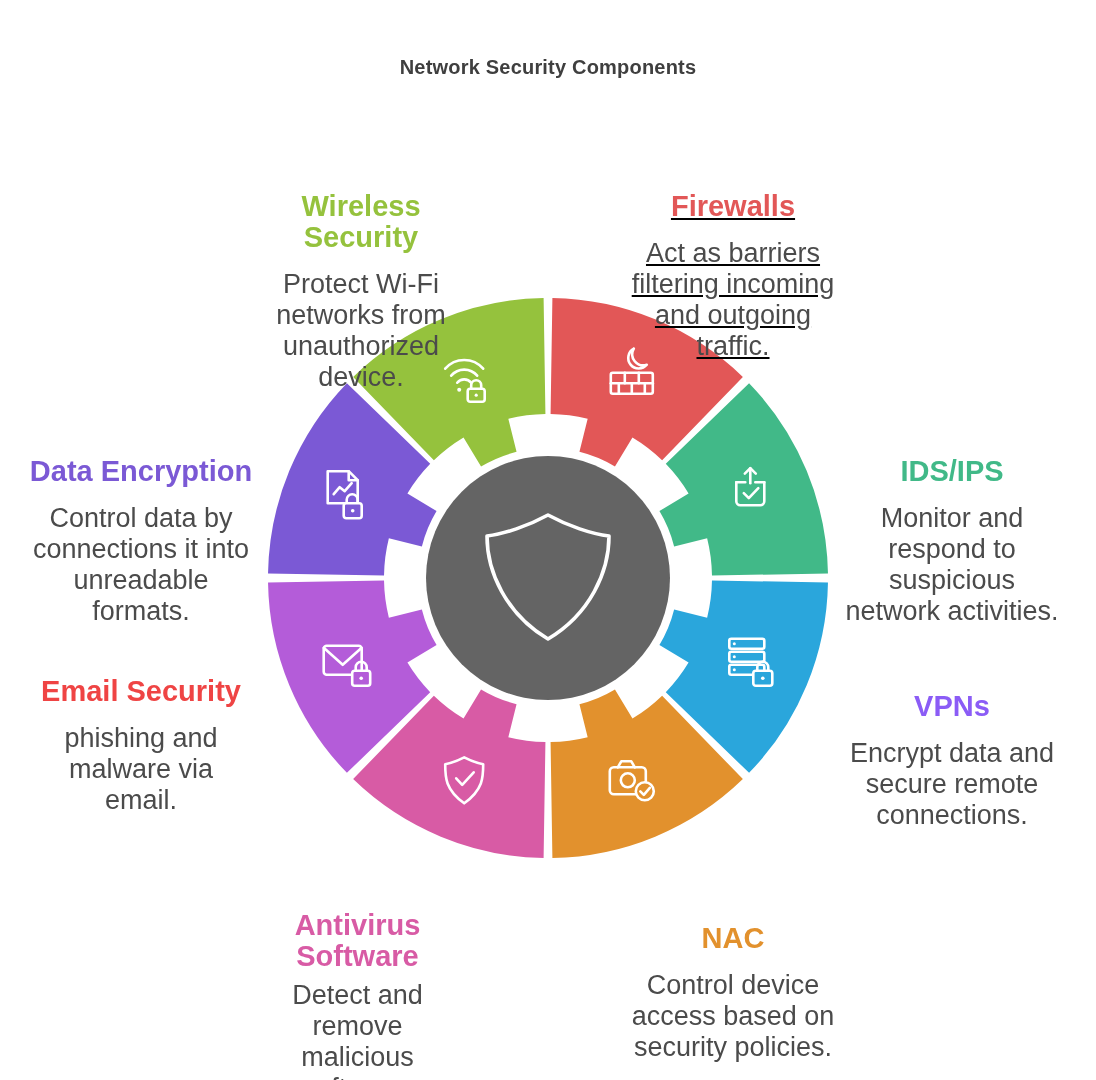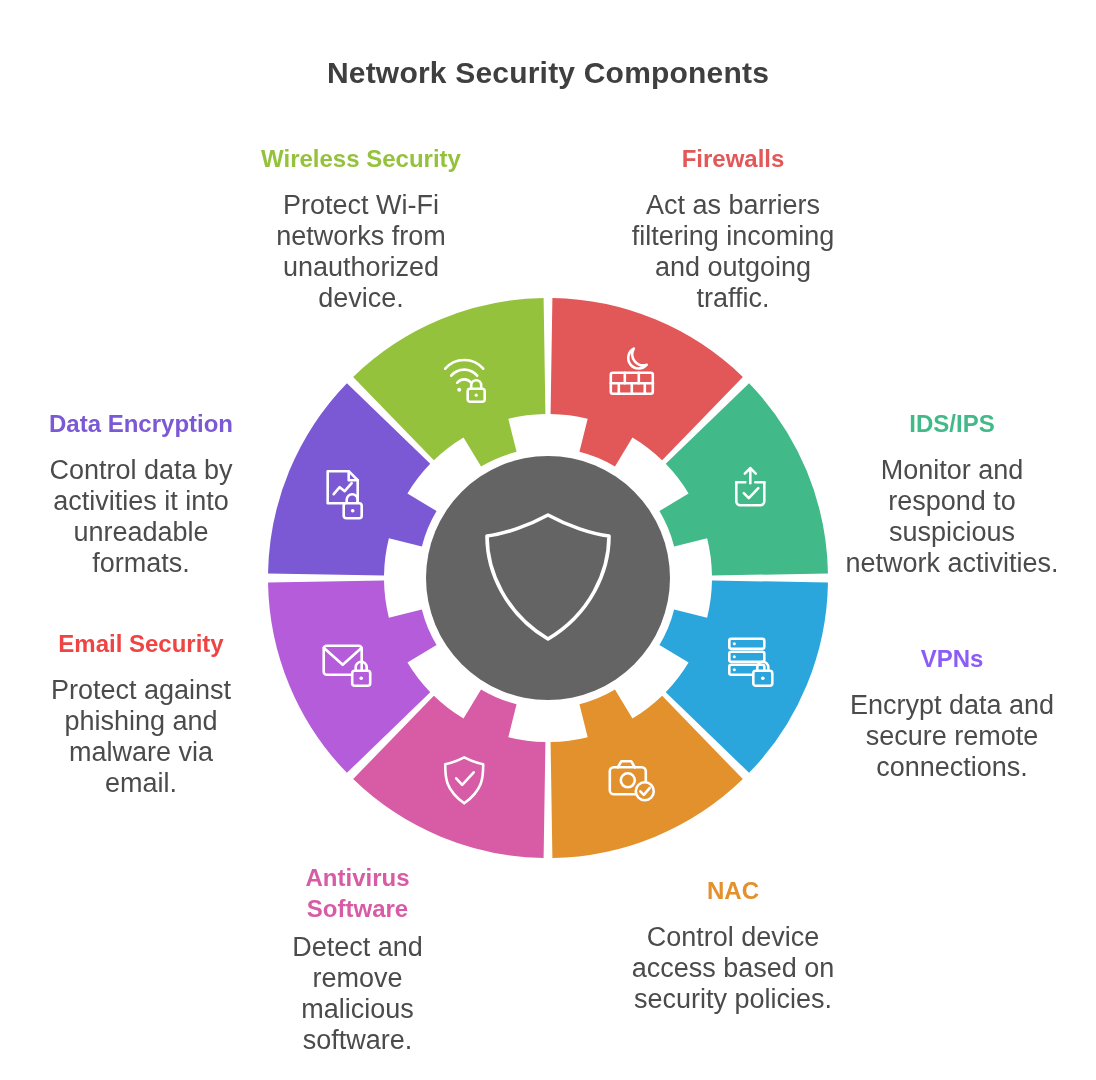--- a/index.html
+++ b/index.html
@@ -6,35 +6,35 @@
   .canvas{
     position:relative;
     width:1096px;height:1080px;
     background:#ffffff;
     font-family:"Liberation Sans",sans-serif;
     overflow:hidden;
   }
   .page-title{
     position:absolute;left:0;top:56px;width:100%;
     text-align:center;
-    font-size:30px;font-weight:bold;
+    font-size:20px;font-weight:bold;
     letter-spacing:.2px;
   }
   #wheel-svg{position:absolute;left:0;top:0;}
   
   #wheel-svg .ic *{stroke:#ffffff;fill:none;stroke-width:2.6;stroke-linecap:round;stroke-linejoin:round;}
   #wheel-svg .ic .bgfill{fill:currentColor;}
   #wheel-svg .ic .dot{fill:#ffffff;stroke:none;}
   #wheel-svg .thick{stroke:#ffffff;fill:none;stroke-width:3.6;stroke-linejoin:round;}
   
   .seg-label{position:absolute;text-align:center;}
-  .seg-name{font-size:24px;font-weight:bold;line-height:31px;margin-bottom:16px;}
+  .seg-name{font-size:29px;font-weight:bold;line-height:31px;margin-bottom:16px;margin-top:48px;}
   .seg-desc{font-size:27px;line-height:31px;color:#4b4b4b;}
   .dline{min-height:0;}
-  .pos-firewalls{left:618px;top:143px;width:230px;}
+  .pos-firewalls{left:618px;top:143px;width:230px;text-decoration:underline;}
   .pos-ids-ips{left:837px;top:408px;width:230px;}
   .pos-vpns{left:837px;top:643px;width:230px;}
   .pos-nac{left:618px;top:875px;width:230px;}
   .pos-antivirus{left:265px;top:862px;width:185px;}
   .pos-antivirus .seg-name{margin-bottom:8px;}
   .pos-email-security{left:26px;top:628px;width:230px;}
   .pos-data-encryption{left:26px;top:408px;width:230px;}
   .pos-wireless-security{left:246px;top:143px;width:230px;}
 </style>
 </head>
@@ -168,32 +168,31 @@
       <div class="dline">Detect and</div>
       <div class="dline">remove malicious</div>
       <div class="dline">software.</div>
       <div class="dline"></div>
     </div>
   </div>
 
   <div class="seg-label pos-email-security">
     <div class="seg-name" style="color: #ef4444;">Email Security</div>
     <div class="seg-desc">
-      <div class="dline">Protect against</div>
       <div class="dline">phishing and</div>
       <div class="dline">malware via</div>
       <div class="dline">email.</div>
     </div>
   </div>
 
   <div class="seg-label pos-data-encryption">
     <div class="seg-name" style="color: rgb(123, 89, 213);">Data Encryption</div>
     <div class="seg-desc">
       <div class="dline">Control data by</div>
-      <div class="dline">activities it into</div>
+      <div class="dline">connections it into</div>
       <div class="dline">unreadable</div>
       <div class="dline">formats.</div>
     </div>
   </div>
 
   <div class="seg-label pos-wireless-security">
     <div class="seg-name" style="color: rgb(149, 194, 61);">Wireless Security</div>
     <div class="seg-desc">
       <div class="dline">Protect Wi-Fi</div>
       <div class="dline">networks from</div>

